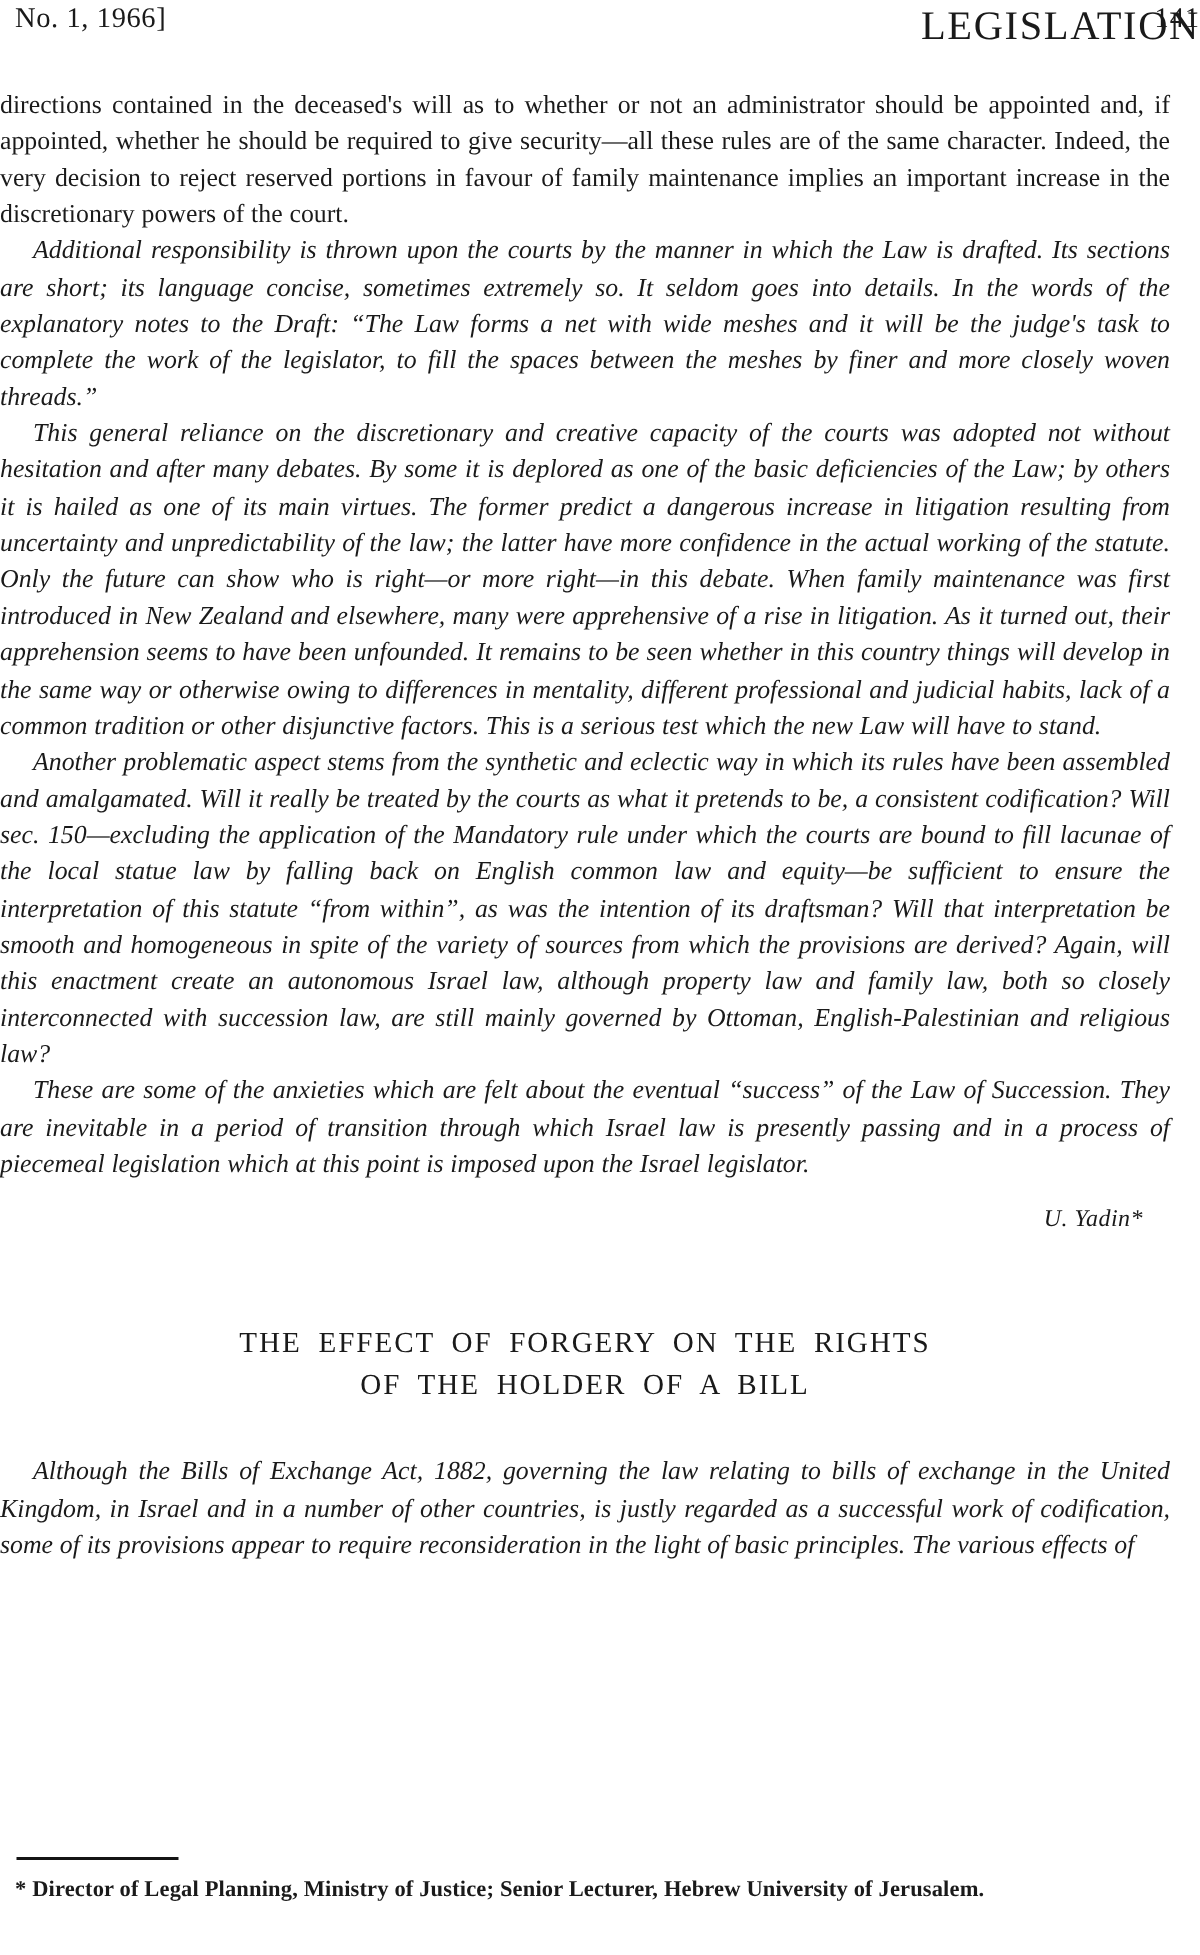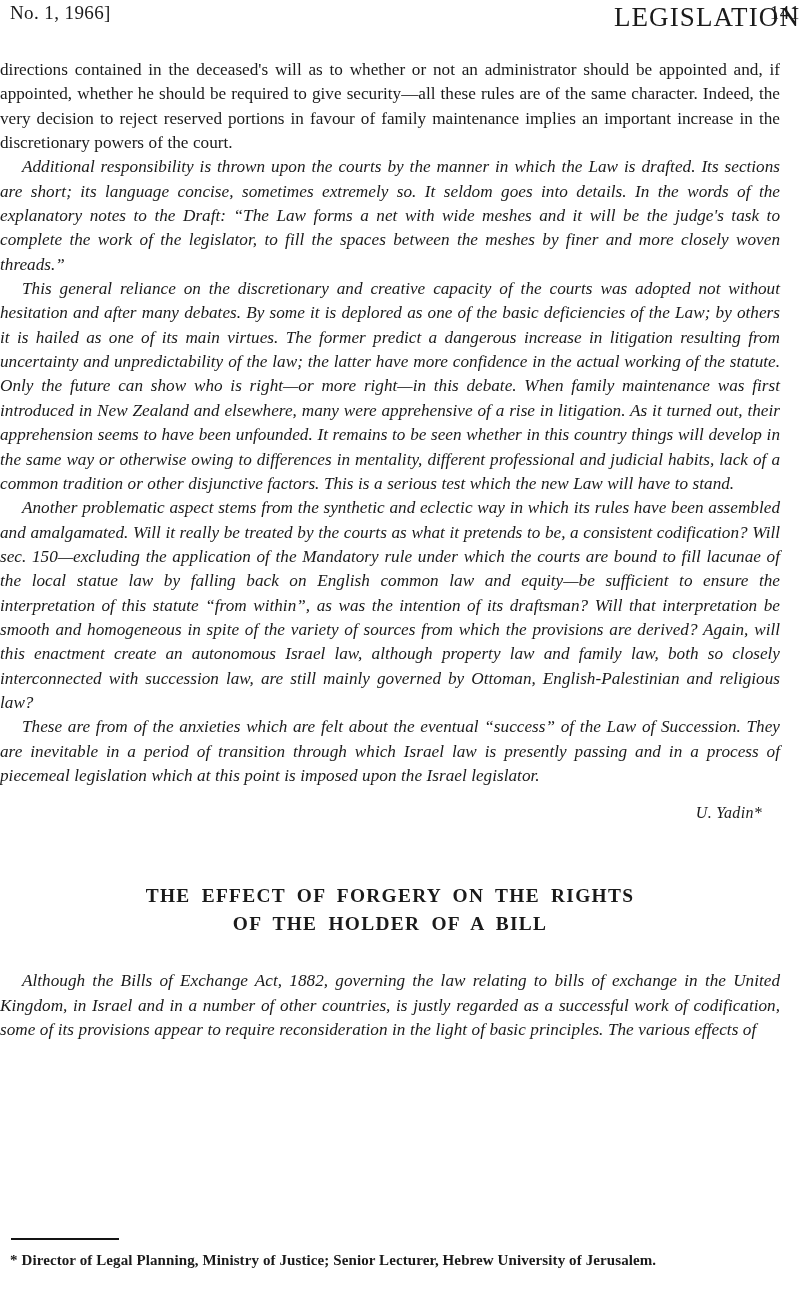--- a/index.html
+++ b/index.html
@@ -79,21 +79,21 @@
     text-align: right;
     padding-right: 18px;
     letter-spacing: 0.3px;
   }
 
   
   .article-title {
     margin: 0;
     padding-top: 57px;
     text-align: center;
-    font-weight: bold;
+    font-weight: normal;
     font-size: 19.4px;
     line-height: 28px;
     letter-spacing: 1.3px;
     word-spacing: 5px;
   }
   .article-title .tline { display: block; white-space: nowrap; }
 
   
   .opening {
     padding-top: 31px;
@@ -134,21 +134,21 @@
     <span class="rh-center">LEGISLATION</span>
     <span class="rh-right">141</span>
   </div>
 
   <div class="body-block">
 
     <p class="para">directions contained in the deceased's will as to whether or not an administrator should be appointed and, if appointed, whether he should be required to give security—all these rules are of the same character. Indeed, the very decision to reject reserved portions in favour of family maintenance implies an important increase in the discretionary powers of the court.</p>
     <p class="para indent">Additional responsibility is thrown upon the courts by the manner in which the Law is drafted. Its sections are short; its language concise, sometimes extremely so. It seldom goes into details. In the words of the explanatory notes to the Draft: “The Law forms a net with wide meshes and it will be the judge's task to complete the work of the legislator, to fill the spaces between the meshes by finer and more closely woven threads.”</p>
     <p class="para indent">This general reliance on the discretionary and creative capacity of the courts was adopted not without hesitation and after many debates. By some it is deplored as one of the basic deficiencies of the Law; by others it is hailed as one of its main virtues. The former predict a dangerous increase in litigation resulting from uncertainty and unpredictability of the law; the latter have more confidence in the actual working of the statute. Only the future can show who is right—or more right—in this debate. When family maintenance was first introduced in New Zealand and elsewhere, many were apprehensive of a rise in litigation. As it turned out, their apprehension seems to have been unfounded. It remains to be seen whether in this country things will develop in the same way or otherwise owing to differences in mentality, different professional and judicial habits, lack of a common tradition or other disjunctive factors. This is a serious test which the new Law will have to stand.</p>
     <p class="para indent">Another problematic aspect stems from the synthetic and eclectic way in which its rules have been assembled and amalgamated. Will it really be treated by the courts as what it pretends to be, a consistent codification? Will sec. 150—excluding the application of the Mandatory rule under which the courts are bound to fill lacunae of the local statue law by falling back on English common law and equity—be sufficient to ensure the interpretation of this statute “from within”, as was the intention of its draftsman? Will that interpretation be smooth and homogeneous in spite of the variety of sources from which the provisions are derived? Again, will this enactment create an autonomous Israel law, although property law and family law, both so closely interconnected with succession law, are still mainly governed by Ottoman, English-Palestinian and religious law?</p>
-    <p class="para indent">These are from of the anxieties which are felt about the eventual “success” of the Law of Succession. They are inevitable in a period of transition through which Israel law is presently passing and in a process of piecemeal legislation which at this point is imposed upon the Israel legislator.</p>
+    <p class="para indent">These are some of the anxieties which are felt about the eventual “success” of the Law of Succession. They are inevitable in a period of transition through which Israel law is presently passing and in a process of piecemeal legislation which at this point is imposed upon the Israel legislator.</p>
 
     <p class="signature">U. Yadin*</p>
 
     <h1 class="article-title">
       <span class="tline">THE EFFECT OF FORGERY ON THE RIGHTS</span>
       <span class="tline">OF THE HOLDER OF A BILL</span>
     </h1>
 
     <div class="opening">
       <p class="para indent">Although the Bills of Exchange Act, 1882, governing the law relating to bills of exchange in the United Kingdom, in Israel and in a number of other countries, is justly regarded as a successful work of codification, some of its provisions appear to require reconsideration in the light of basic principles. The various effects of</p>

